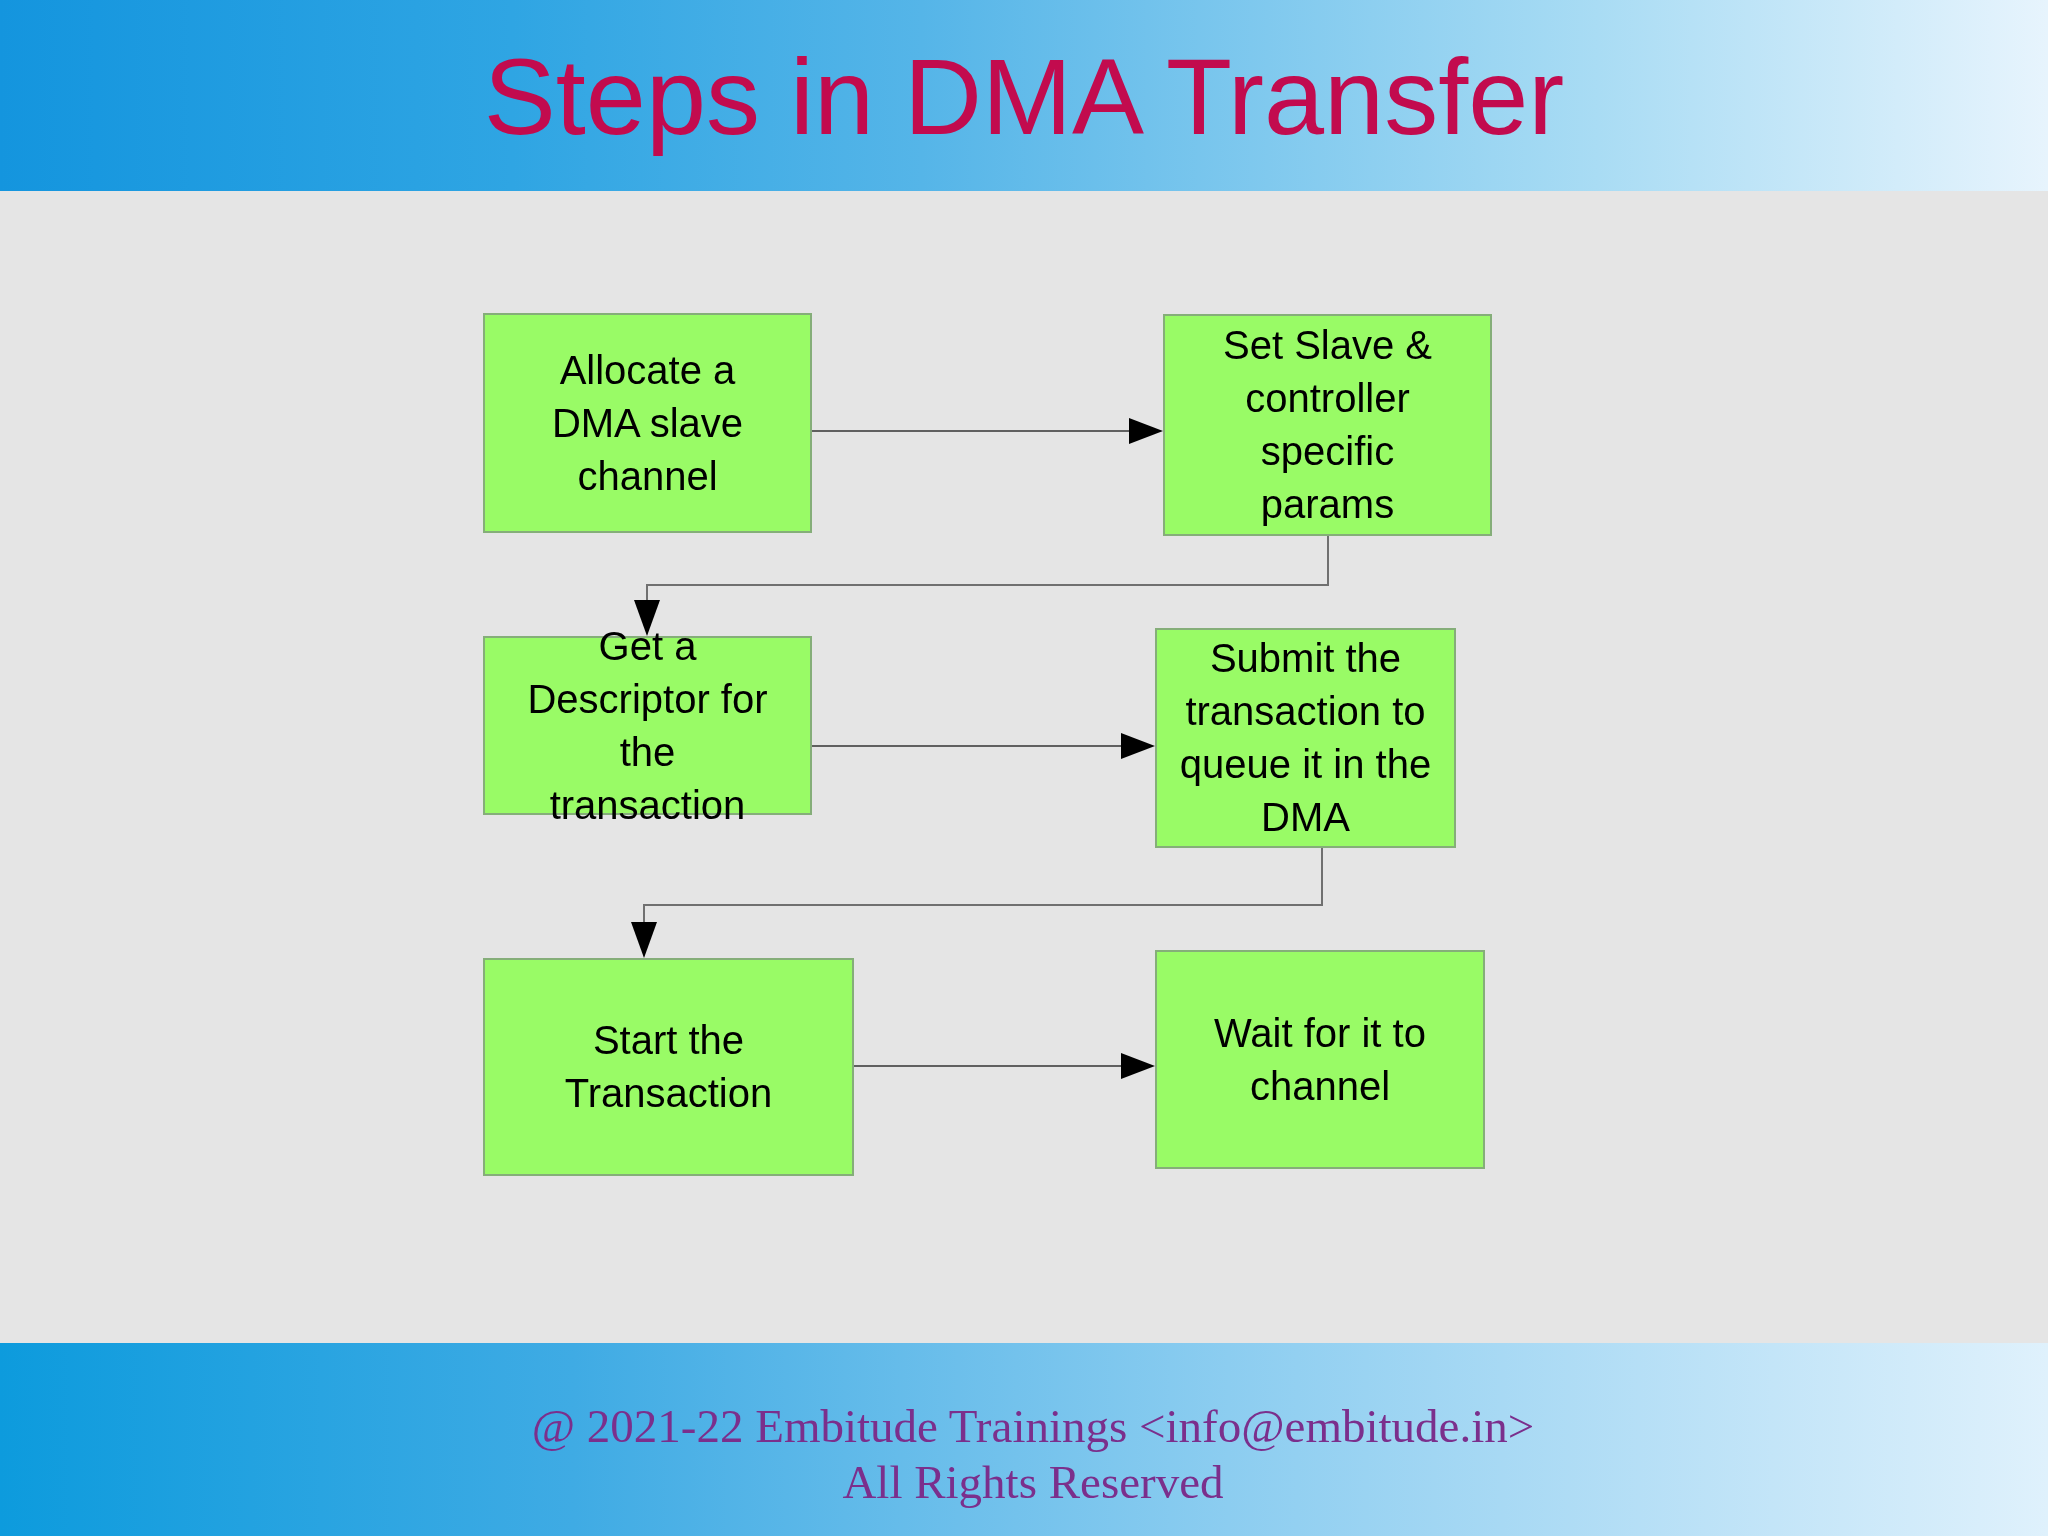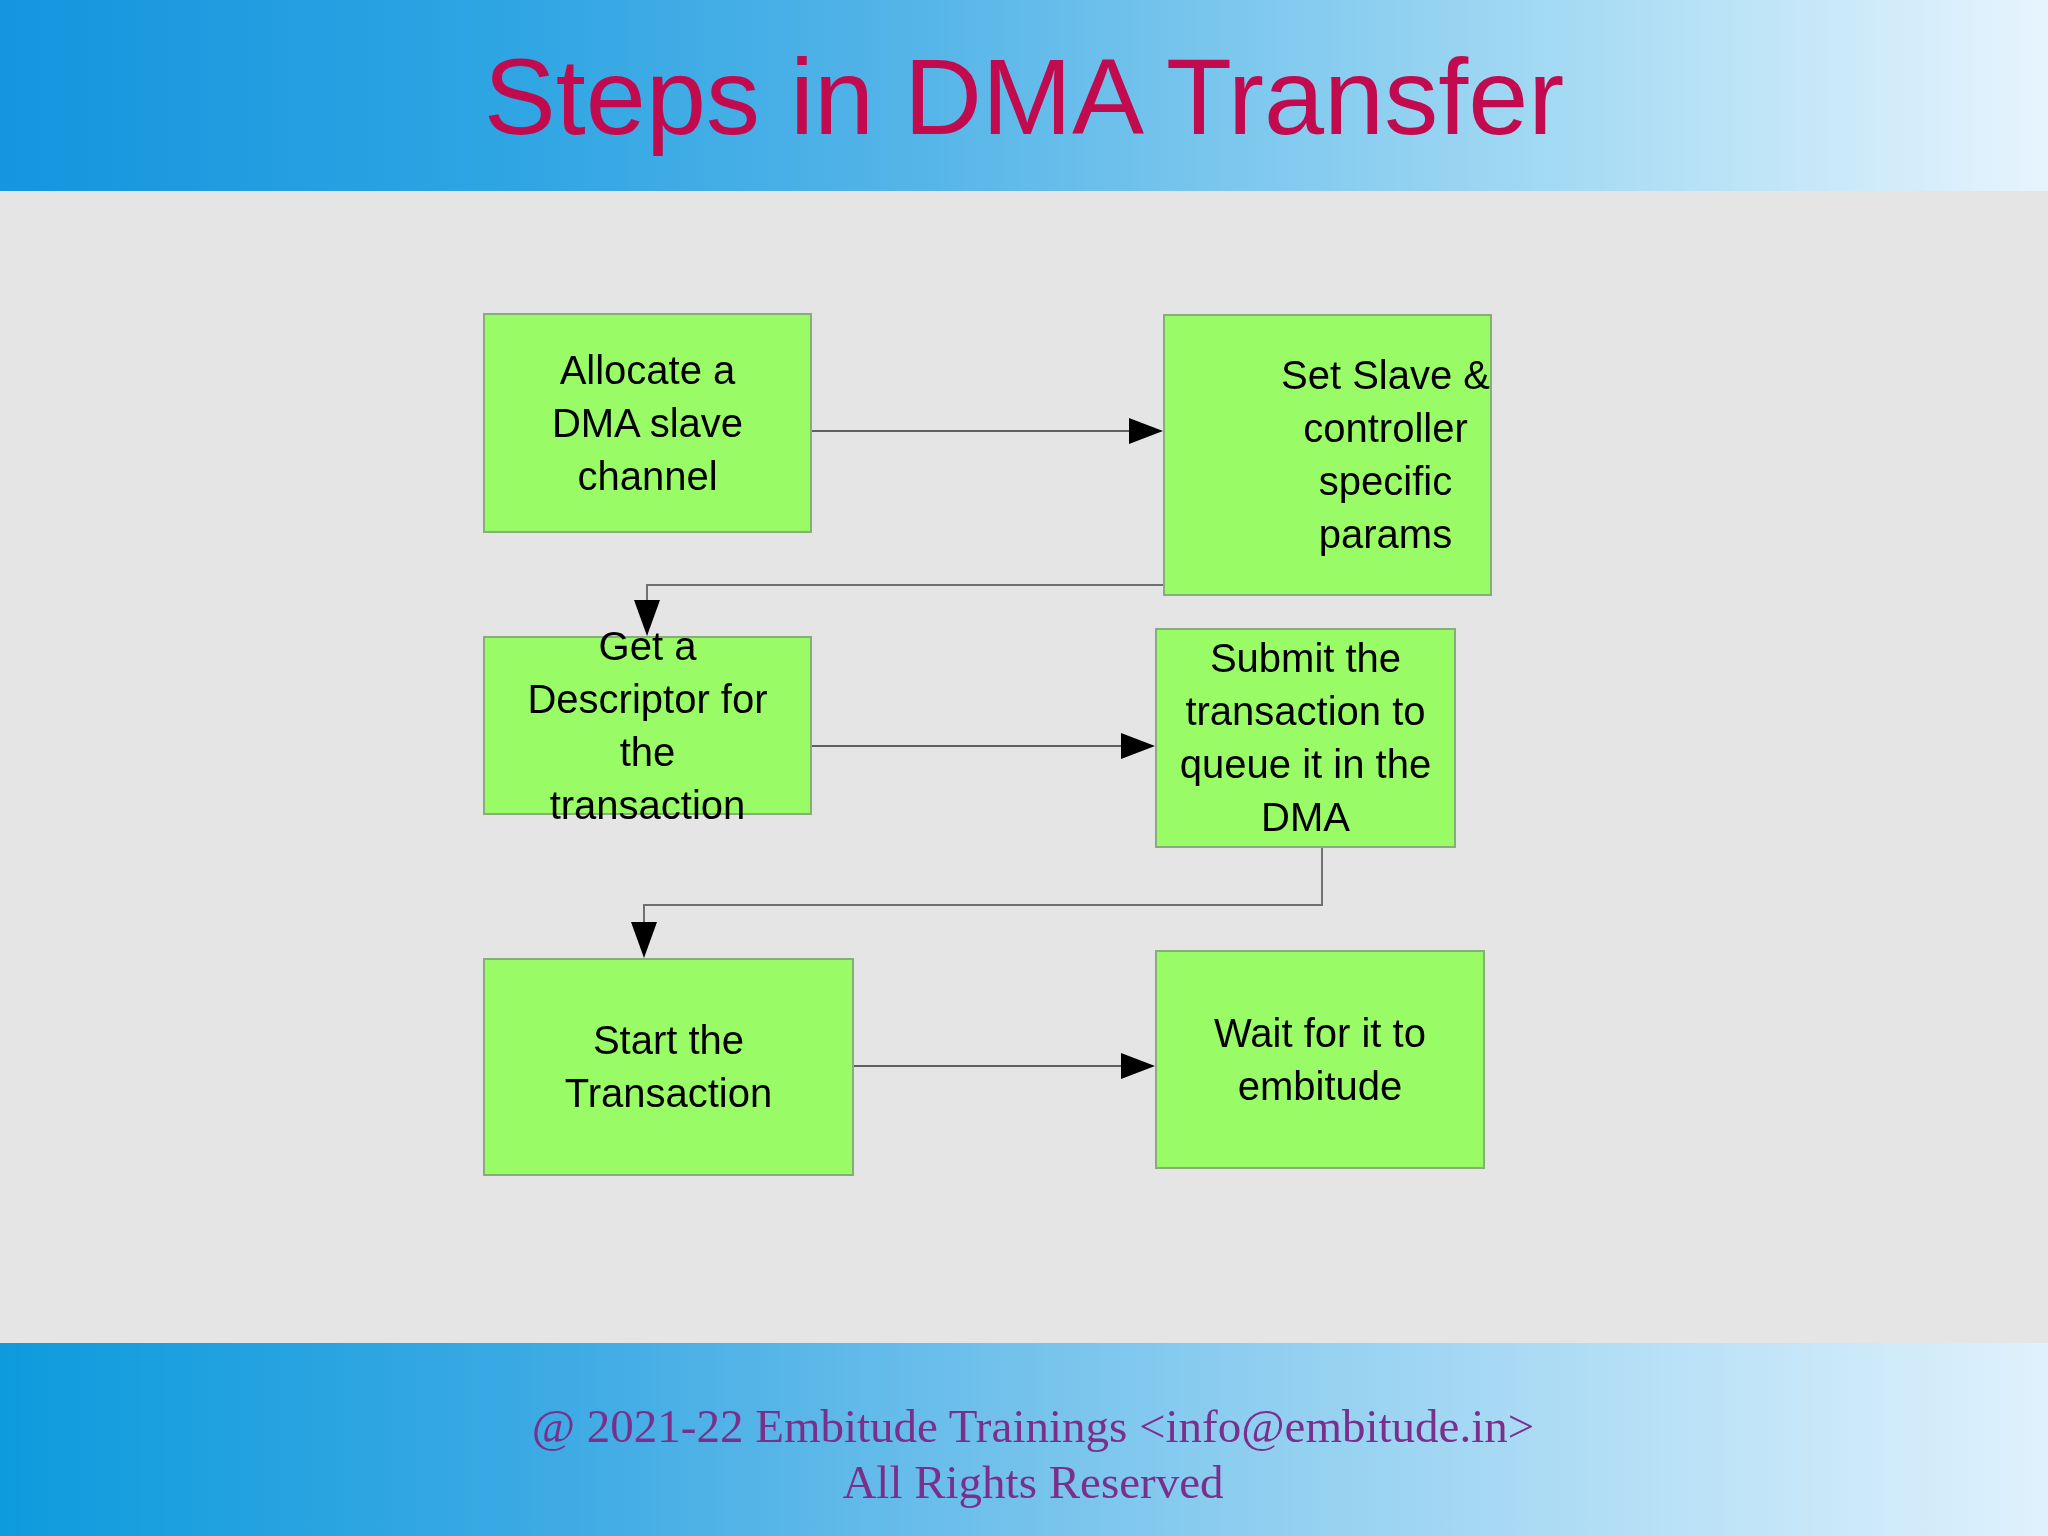--- a/index.html
+++ b/index.html
@@ -58,21 +58,21 @@
     display: flex;
     align-items: center;
     justify-content: center;
     text-align: center;
     color: #000000;
     font-size: 40px;
     line-height: 53px;
     white-space: pre-line;
   }
   .box-1 { left: 483px; top: 313px;  width: 329px; height: 220px; }
-  .box-2 { left: 1163px; top: 314px; width: 329px; height: 282px; justify-content: flex-end; }
+  .box-2 { left: 1163px; top: 314px; width: 329px; height: 222px; }
   .box-3 { left: 483px; top: 636px;  width: 329px; height: 179px; }
   .box-4 { left: 1155px; top: 628px; width: 301px; height: 220px; }
   .box-5 { left: 483px; top: 958px;  width: 371px; height: 218px; }
   .box-6 { left: 1155px; top: 950px; width: 330px; height: 219px; }
   .connector-layer {
     position: absolute;
     left: 0; top: 0;
     width: 2048px; height: 1536px;
     pointer-events: none;
   }
@@ -136,21 +136,21 @@
 transaction to
 queue it in the
 DMA</span>
   </div>
   <div class="flow-box box-5">
     <span>Start the
 Transaction</span>
   </div>
   <div class="flow-box box-6">
     <span>Wait for it to
-embitude</span>
+channel</span>
   </div>
 
   <div class="banner-bottom"></div>
   <div class="footer-text">
     <div>@ 2021-22 Embitude Trainings &lt;info@embitude.in&gt;</div>
     <div>All Rights Reserved</div>
   </div>
 
 </div>
 

